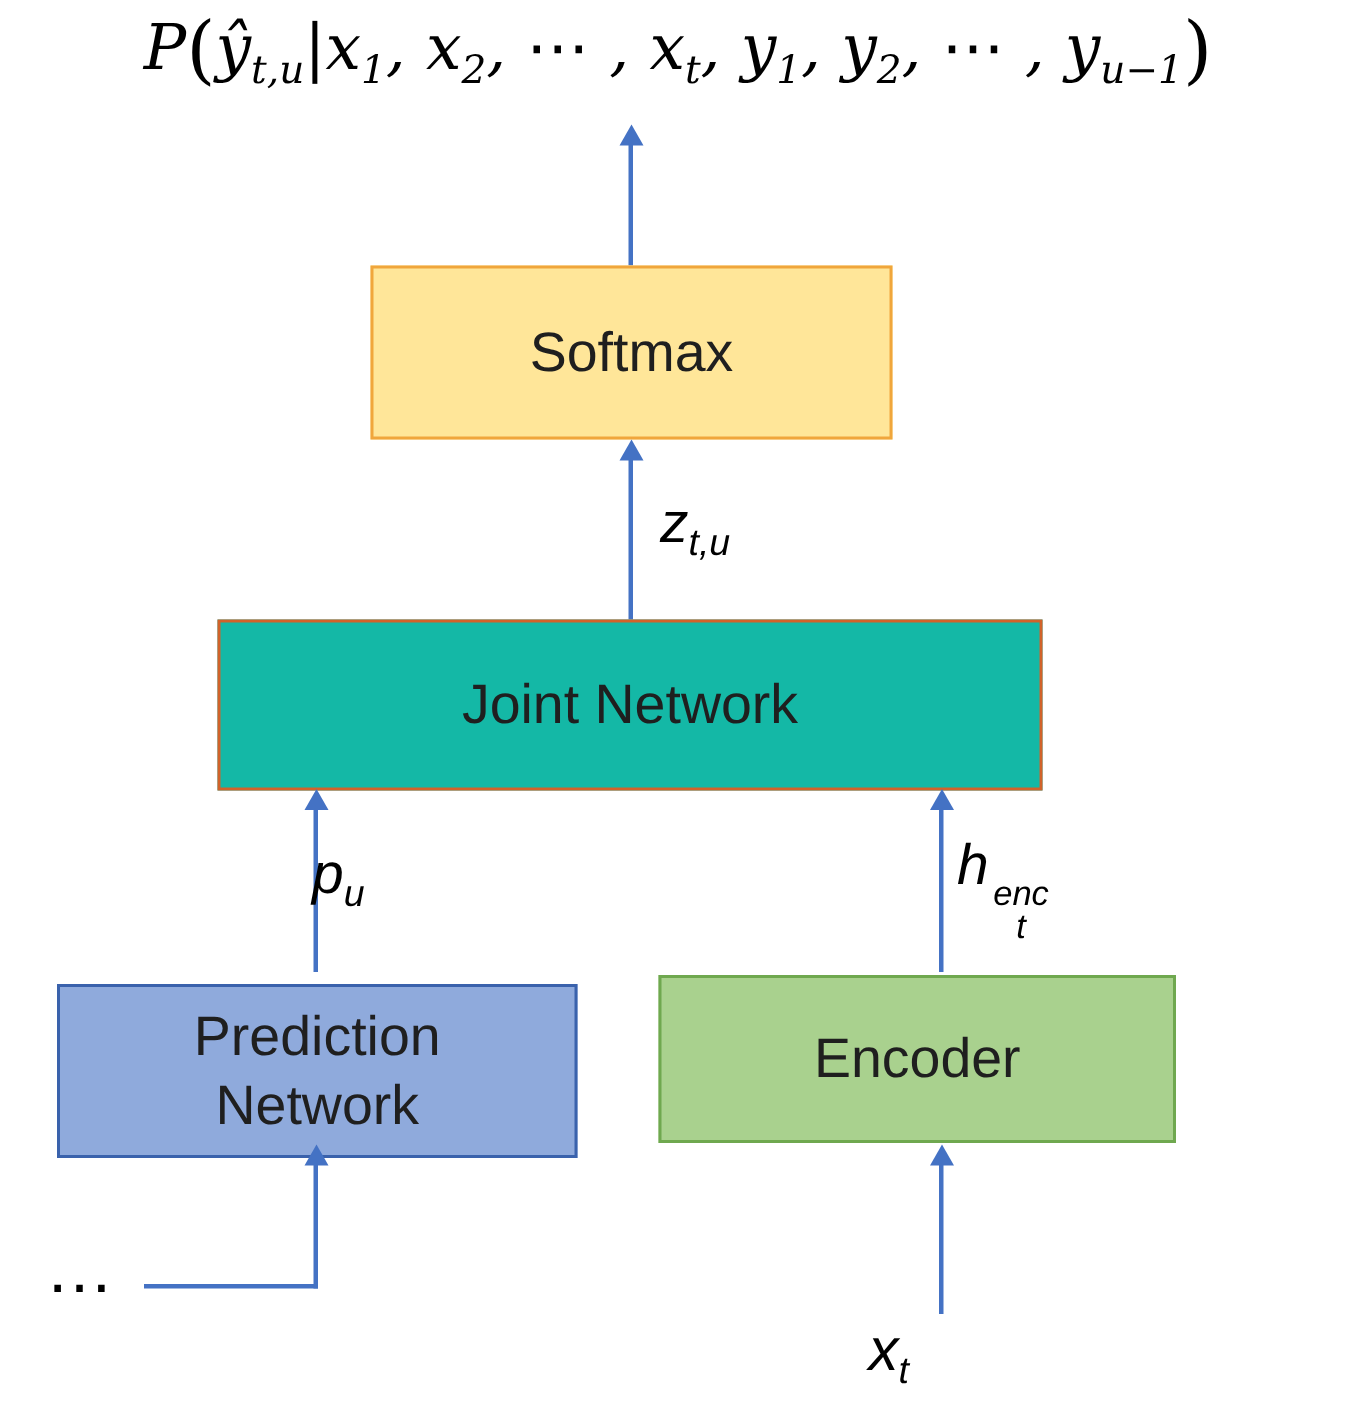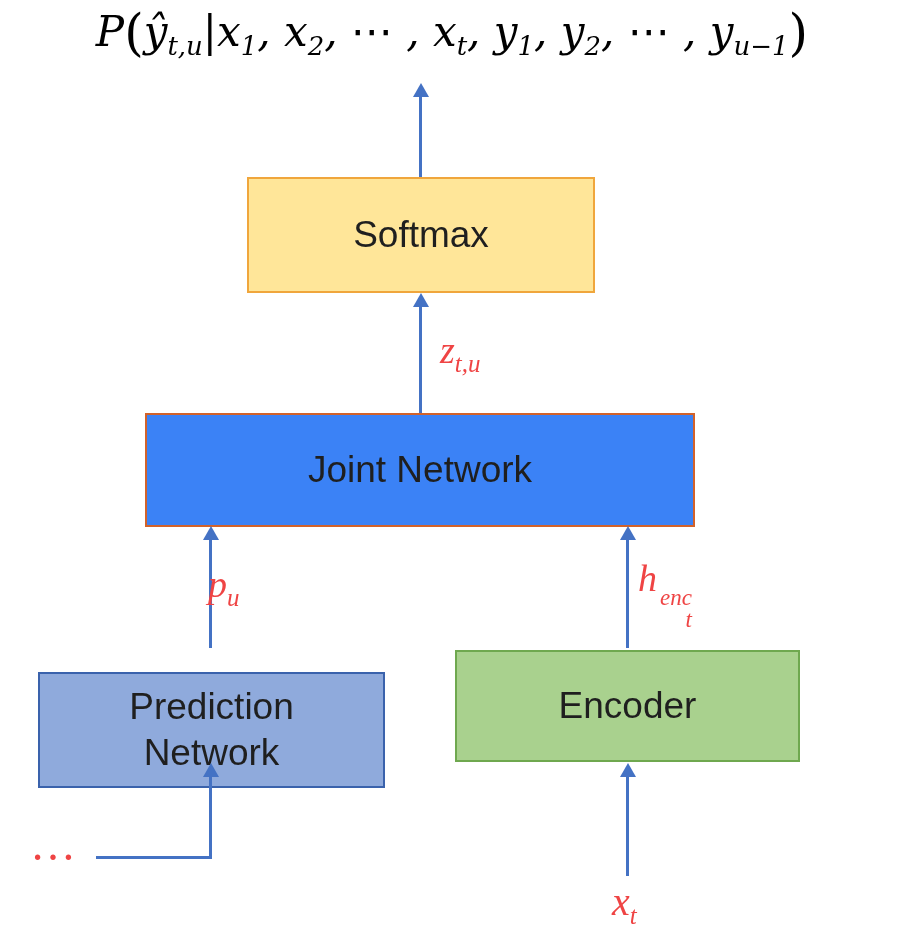--- a/index.html
+++ b/index.html
@@ -30,23 +30,23 @@
   
   .box {
     position: absolute;
     display: flex; align-items: center; justify-content: center;
     text-align: center;
     font-size: 37px; color: #1f1f1f;
     border: 2px solid; box-sizing: border-box;
     line-height: 1.25;
   }
   #softmax    { left: 247px; top: 177px; width: 348px; height: 116px; background: #FFE699; border-color: #F0A63C; }
-  #joint      { left: 145px; top: 413px; width: 550px; height: 114px; background: #3b82f6; border-color: #D2622A; }
-  #prediction { left: 38px;  top: 672px; width: 347px; height: 116px; background: #8FAADC; border-color: #3A62AC; }
-  #encoder    { left: 455px; top: 650px; width: 345px; height: 112px; background: #A9D18E; border-color: #6FA84F; }
+  #joint      { left: 145px; top: 413px; width: 550px; height: 114px; background: #14b8a6; border-color: #D2622A; }
+  #prediction { left: 38px;  top: 656px; width: 347px; height: 116px; background: #8FAADC; border-color: #3A62AC; }
+  #encoder    { left: 439px; top: 650px; width: 345px; height: 112px; background: #A9D18E; border-color: #6FA84F; }
   #prediction .box-label { max-width: 220px; }
 
   
   .vline { position: absolute; width: 3px;  background: #4472C4; }
   .hline { position: absolute; height: 3px; background: #4472C4; }
   .ahead {
     position: absolute; width: 0; height: 0;
     border-left: 8px solid transparent;
     border-right: 8px solid transparent;
     border-bottom: 14px solid #4472C4;
@@ -61,37 +61,37 @@
   #a4-head { left: 620px; top: 526px; }
   #a5-line { left: 626px; top: 776px; height: 100px; }
   #a5-head { left: 620px; top: 763px; }
   #a6-hline { left: 96px; top: 856px; width: 116px; }
   #a6-vline { left: 209px; top: 776px; height: 83px; }
   #a6-head  { left: 203px; top: 763px; }
 
   
   .mlabel {
     position: absolute;
-    font-family: Liberation Serif, serif;
+    font-family: Liberation Sans, sans-serif;
     font-style: italic;
-    color: #ef4444;
+    color: #000000;
     white-space: nowrap;
   }
   .lsub { font-size: 25px; font-style: italic; vertical-align: -9px; }
   #zlabel { left: 440px; top: 328px; font-size: 38px; }
   #plabel { left: 208px; top: 562px; font-size: 38px; }
   #hlabel { left: 638px; top: 556px; font-size: 38px; }
   #ylabel { left: 100px; top: 878px; font-size: 40px; }
-  #xlabel { left: 612px; top: 878px; font-size: 40px; }
+  #xlabel { left: 579px; top: 878px; font-size: 40px; }
   #dots   { left: 30px;  top: 818px; font-size: 46px; font-style: normal; letter-spacing: 2px; }
   .stack {
     display: inline-flex; flex-direction: column;
     line-height: 0.95; font-size: 23px;
     margin-left: 3px; vertical-align: -14px;
-    text-align: right;
+    text-align: center;
   }
 </style>
 </head>
 <body>
 
 <div class="canvas">
 
   <div class="formula">
     <span class="fv">P</span><span class="fp">(</span><span class="fv">ŷ</span><span class="fs">t,u</span><span class="fv">|x</span><span class="fs">1</span><span class="fv">, x</span><span class="fs">2</span><span class="fv">, ⋯ , x</span><span class="fs">t</span><span class="fv">, y</span><span class="fs">1</span><span class="fv">, y</span><span class="fs">2</span><span class="fv">, ⋯ , y</span><span class="fs">u−1</span><span class="fp">)</span>
   </div>

